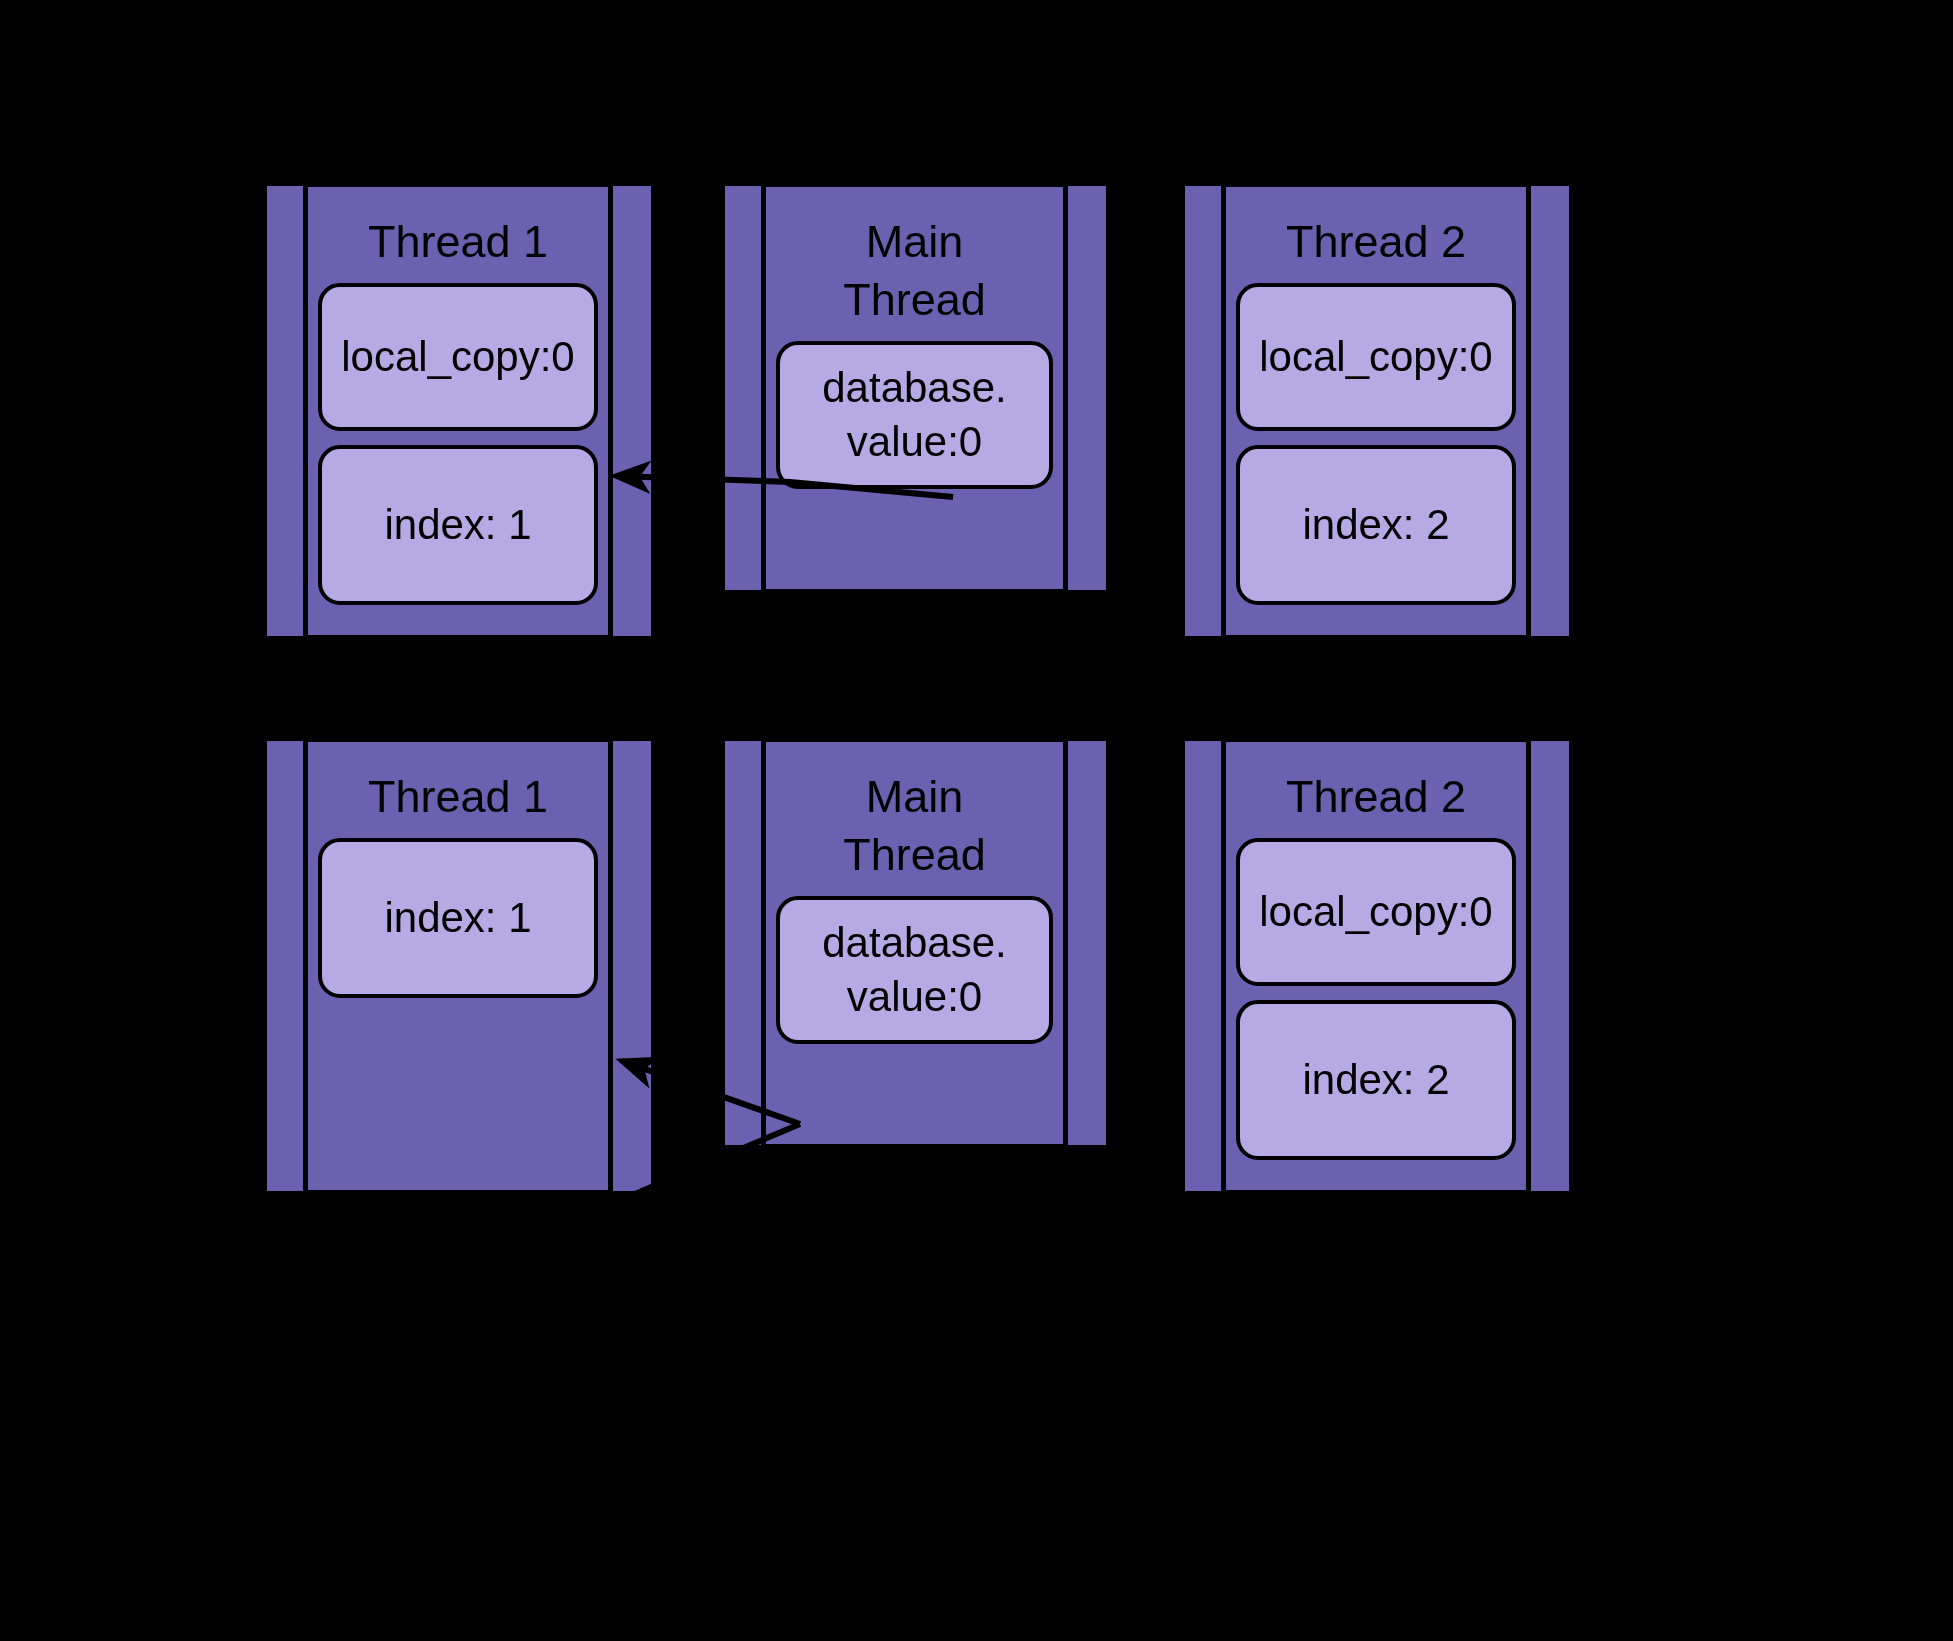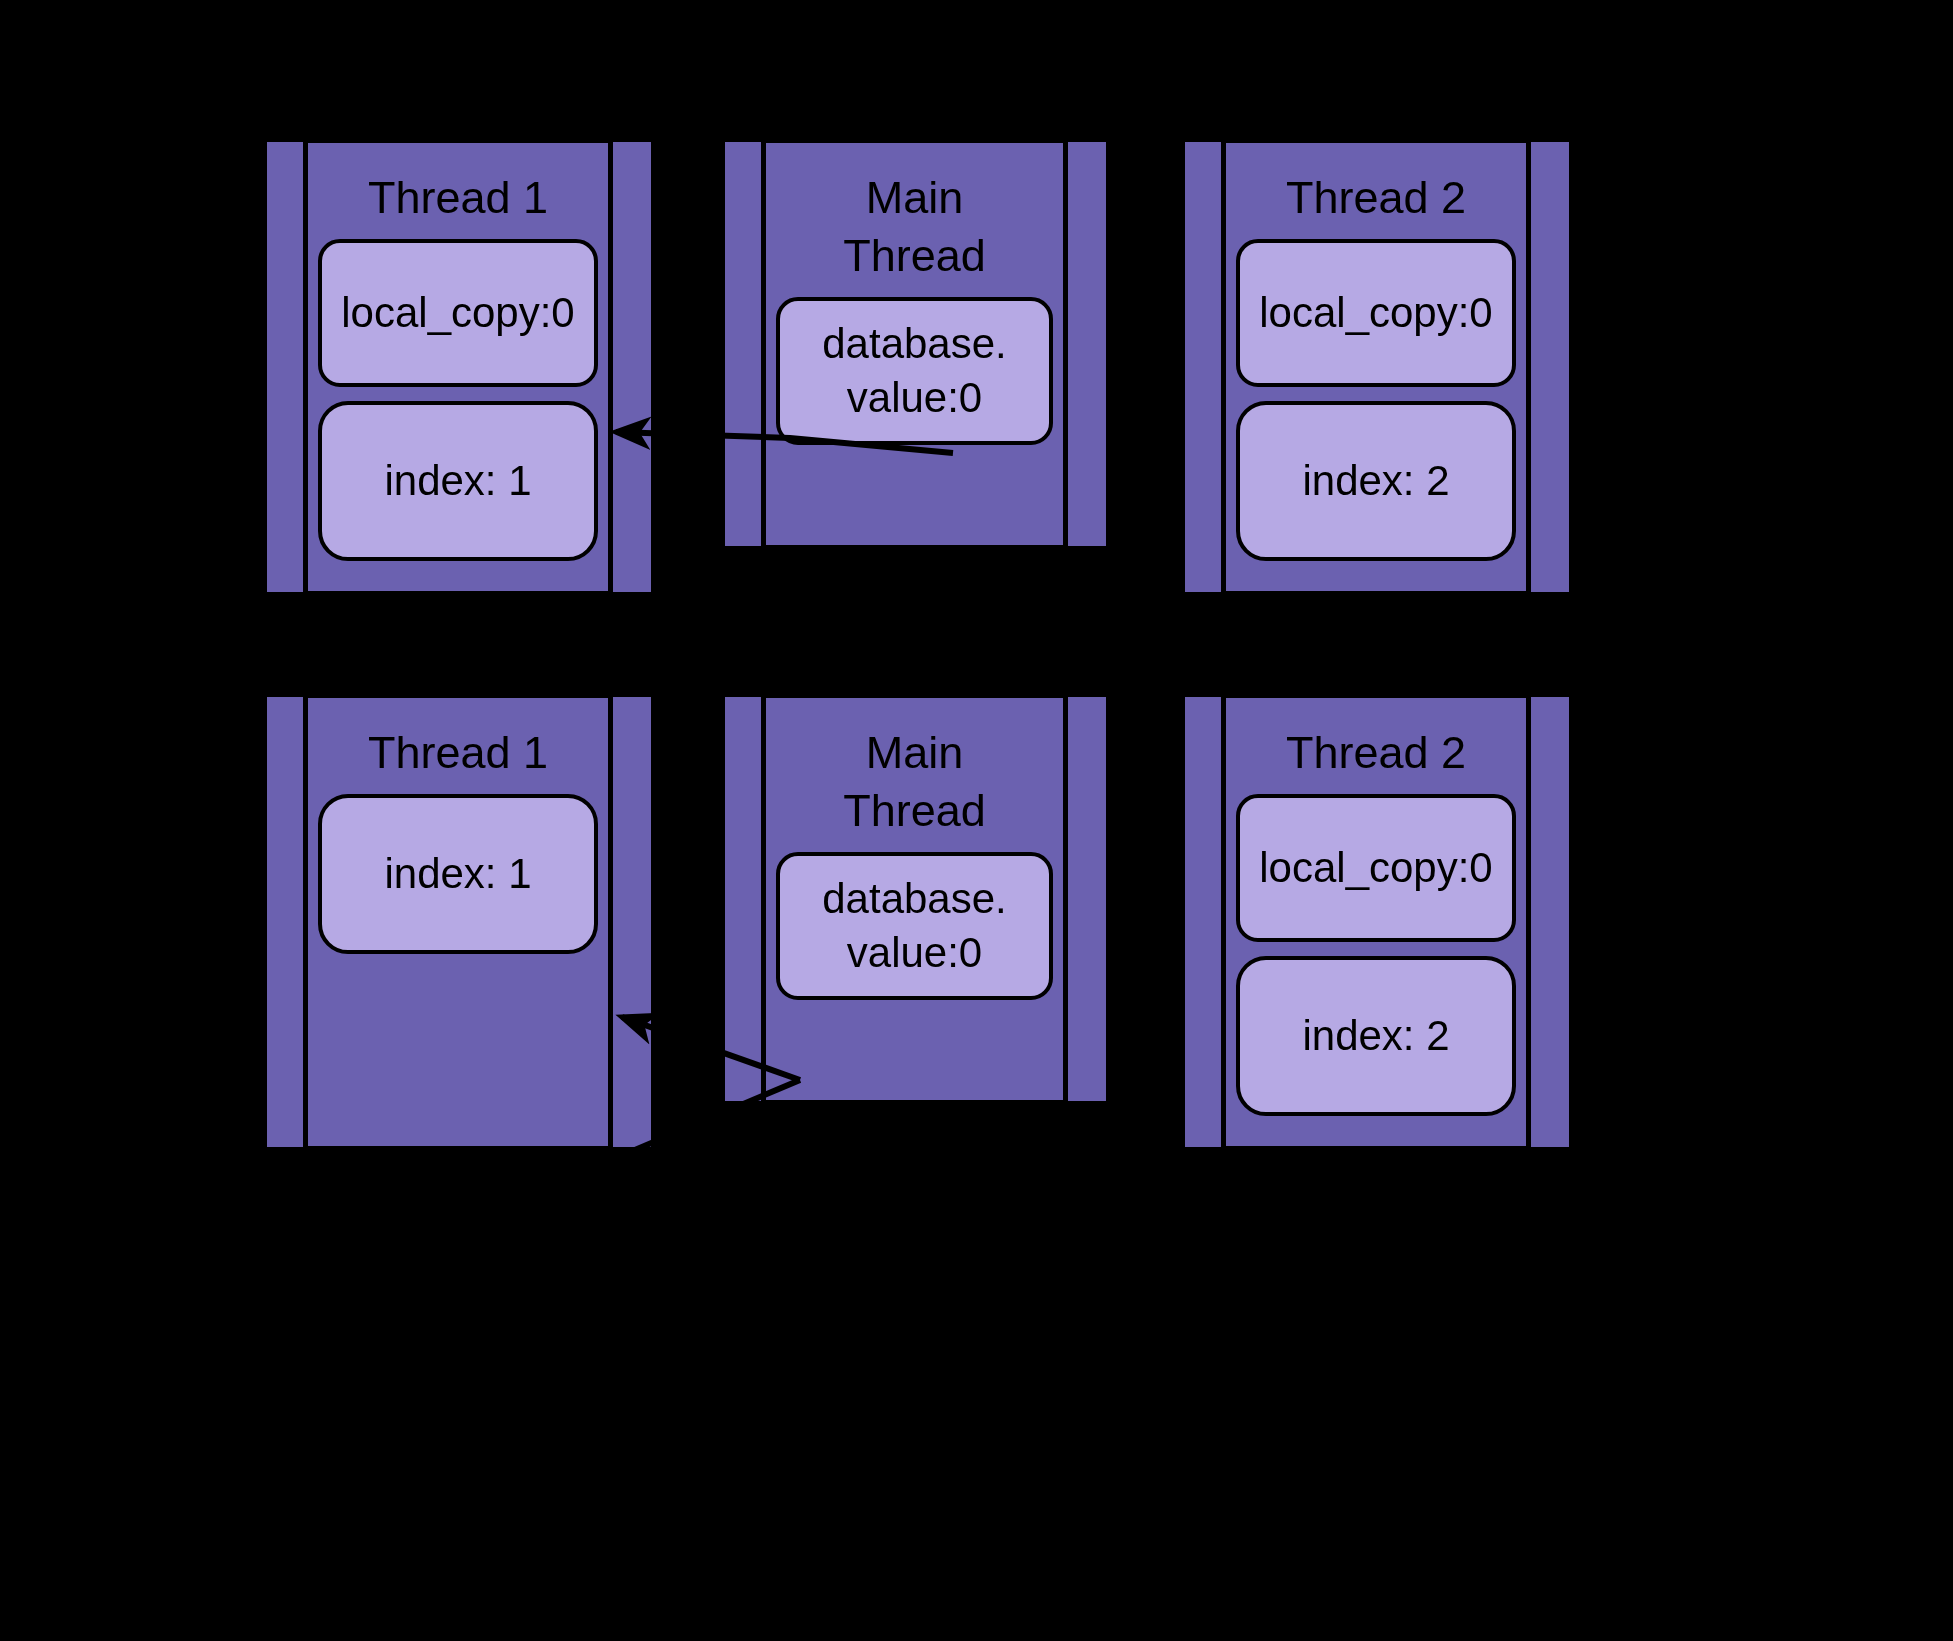--- a/index.html
+++ b/index.html
@@ -12,20 +12,21 @@
     height: 1641px;
     overflow: hidden;
     font-family: "Liberation Sans", sans-serif;
   }
 
   #canvas {
     position: relative;
     width: 1953px;
     height: 1193px;
     background: #000000;
+    margin-top: 44px;
   }
 
   
   .thread-col {
     position: absolute;
     display: flex;
     flex-direction: row;
     align-items: stretch;
   }
   .side-band {
@@ -72,21 +73,21 @@
     align-items: center;
     justify-content: center;
     color: #000000;
     font-size: 42px;
     line-height: 54px;
     text-align: center;
     white-space: pre-line;
     font-family: "Liberation Sans", sans-serif;
   }
   .var-box.tall   { height: 148px; }
-  .var-box.taller { height: 160px; border-radius: 30px; }
+  .var-box.taller { height: 160px; }
 
   
   #arrow-layer {
     position: absolute;
     left: 0;
     top: 0;
     width: 1953px;
     height: 1641px;
     pointer-events: none;
   }

